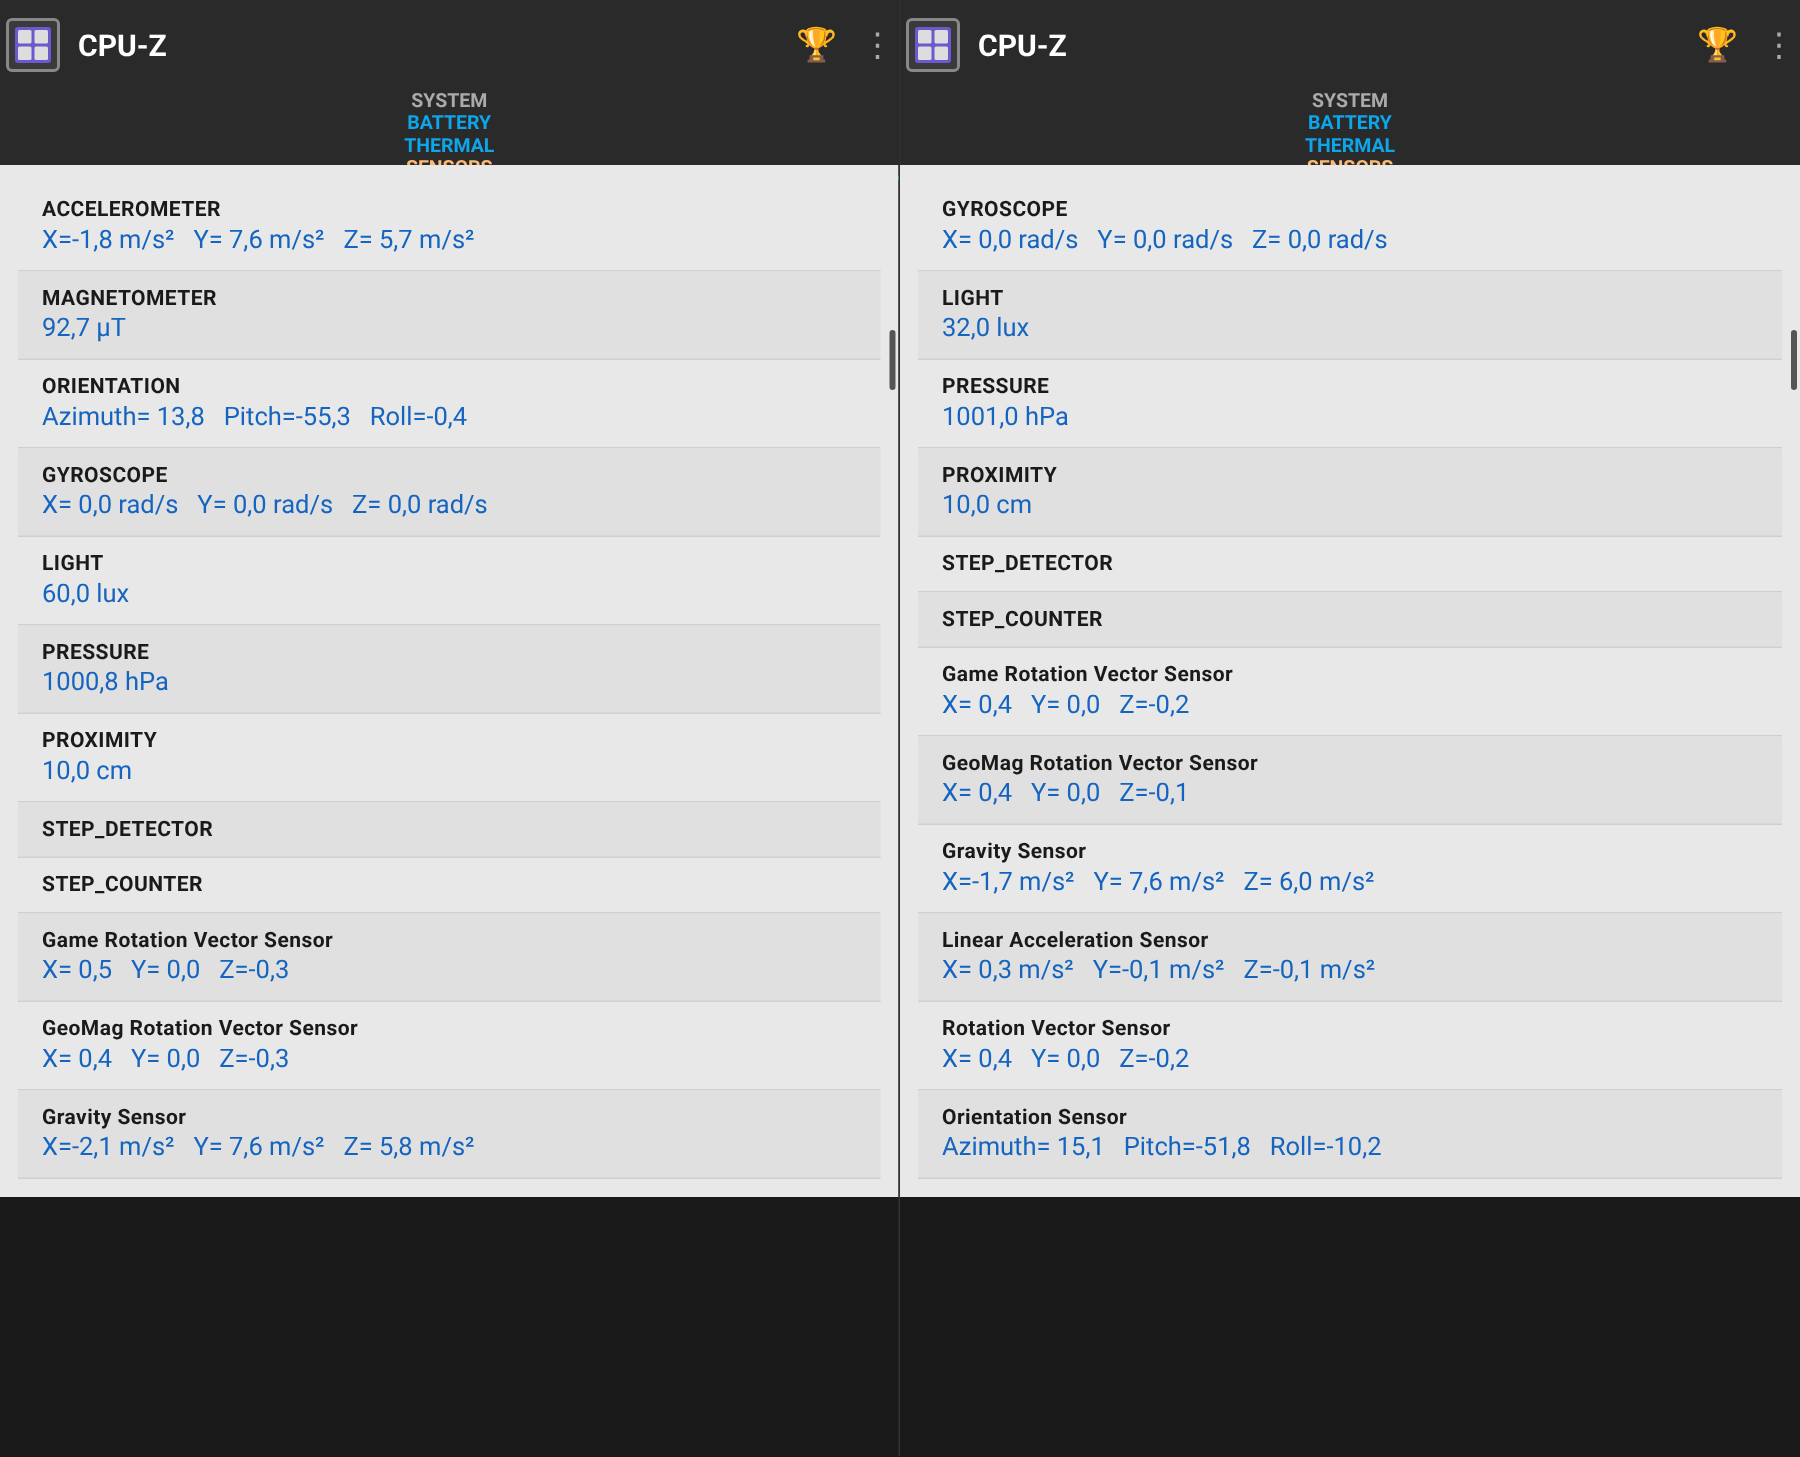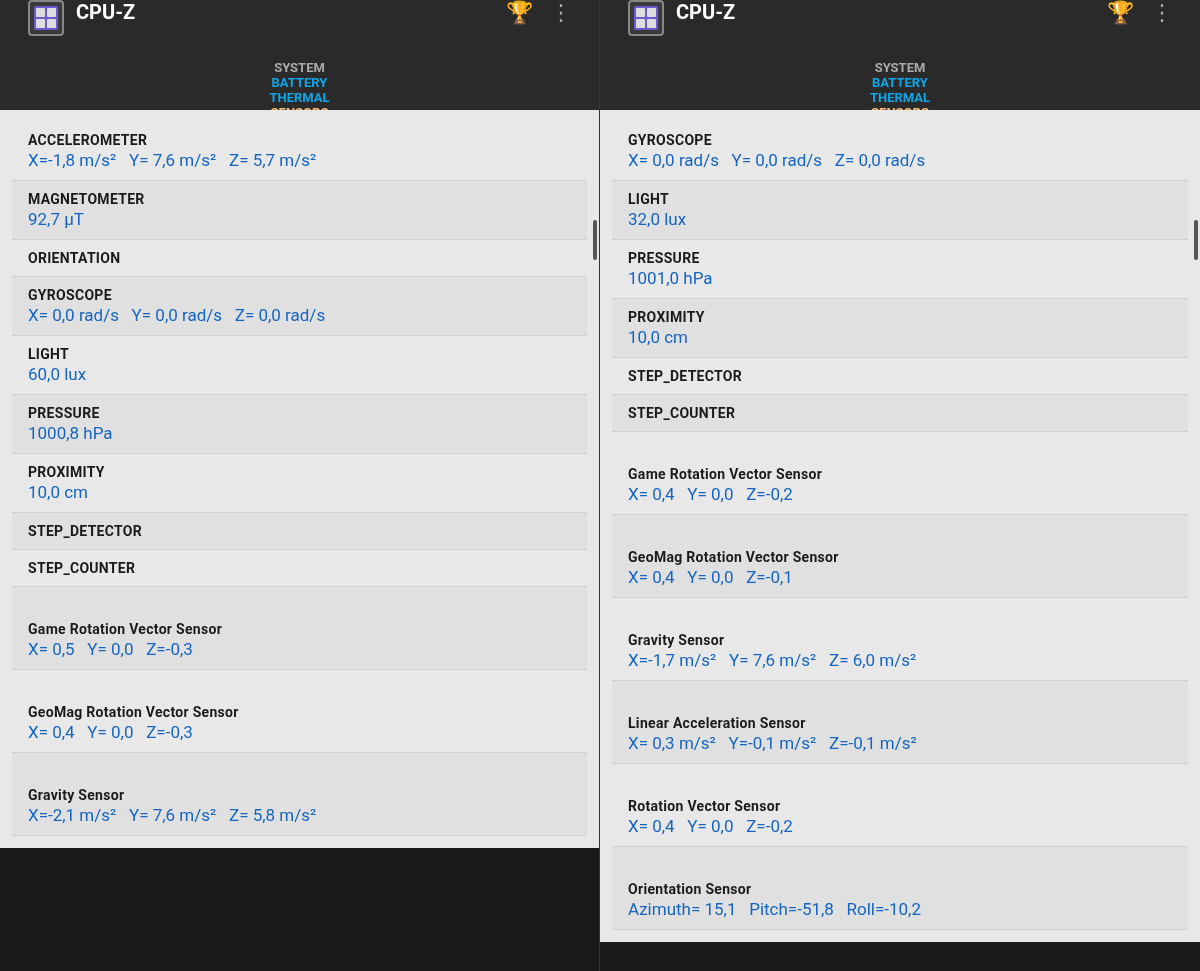--- a/index.html
+++ b/index.html
@@ -18,22 +18,22 @@
       display: flex;
       flex-direction: column;
       border-right: 1px solid #333;
     }
     .phone-panel.right {
       border-right: none;
     }
     .title-bar {
       background: #2a2a2a;
       display: flex;
-      align-items: flex-start;
-      padding: 0 28px;
+      align-items: center;
+      padding: 0 4px;
       height: 60px;
       flex-shrink: 0;
     }
     .app-icon {
       width: 36px;
       height: 36px;
       background: #3a3a3a;
       border: 2px solid #888;
       border-radius: 4px;
       display: flex;
@@ -137,21 +137,20 @@
     }
     .sensor-name {
       color: #1a1a1a;
       font-size: 14px;
       font-weight: bold;
       text-transform: uppercase;
       letter-spacing: 0.3px;
     }
     .sensor-name.mixed-case {
       text-transform: none;
-      margin-top: 24px;
     }
     .sensor-value {
       color: #1565C0;
       font-size: 17px;
       margin-top: 2px;
     }
     .scrollbar {
       position: absolute;
       right: 2px;
       top: 110px;
@@ -213,20 +212,21 @@
         <div class="sensor-item">
           <div class="sensor-name">ACCELEROMETER</div>
           <div class="sensor-value">X=-1,8 m/s²&nbsp;&nbsp; Y= 7,6 m/s²&nbsp;&nbsp; Z= 5,7 m/s²</div>
         </div>
         <div class="sensor-item">
           <div class="sensor-name">MAGNETOMETER</div>
           <div class="sensor-value">92,7 μT</div>
         </div>
         <div class="sensor-item">
           <div class="sensor-name">ORIENTATION</div>
+          <div class="sensor-value">Azimuth= 13,8&nbsp;&nbsp; Pitch=-55,3&nbsp;&nbsp; Roll=-0,4</div>
         </div>
         <div class="sensor-item">
           <div class="sensor-name">GYROSCOPE</div>
           <div class="sensor-value">X= 0,0 rad/s&nbsp;&nbsp; Y= 0,0 rad/s&nbsp;&nbsp; Z= 0,0 rad/s</div>
         </div>
         <div class="sensor-item">
           <div class="sensor-name">LIGHT</div>
           <div class="sensor-value">60,0 lux</div>
         </div>
         <div class="sensor-item">

